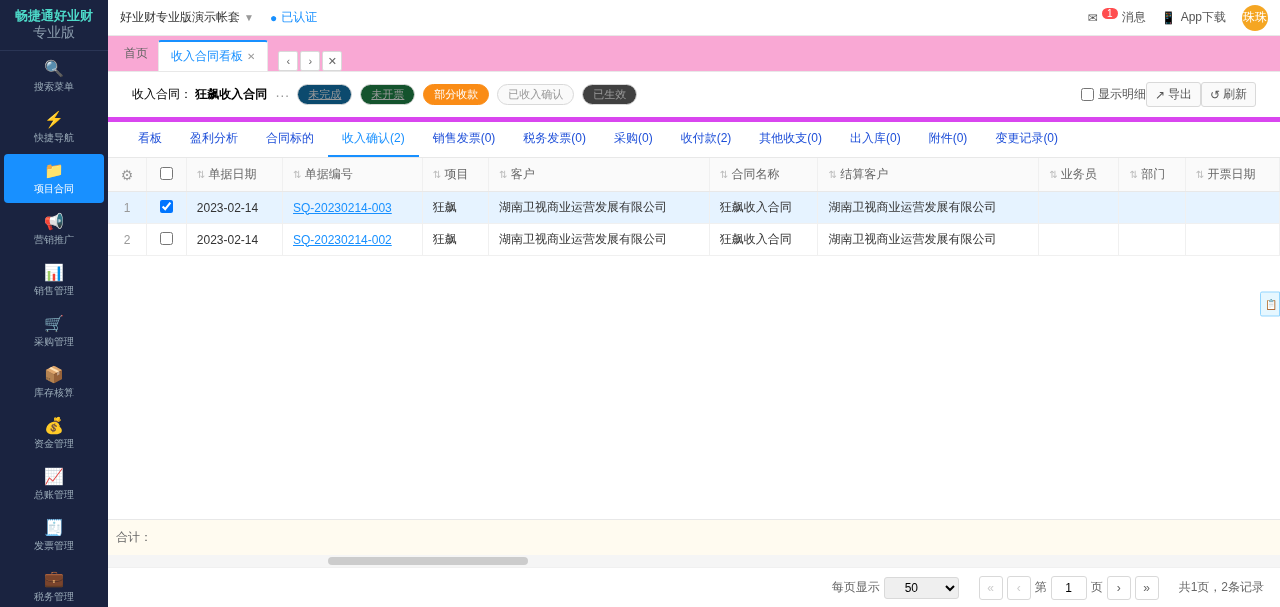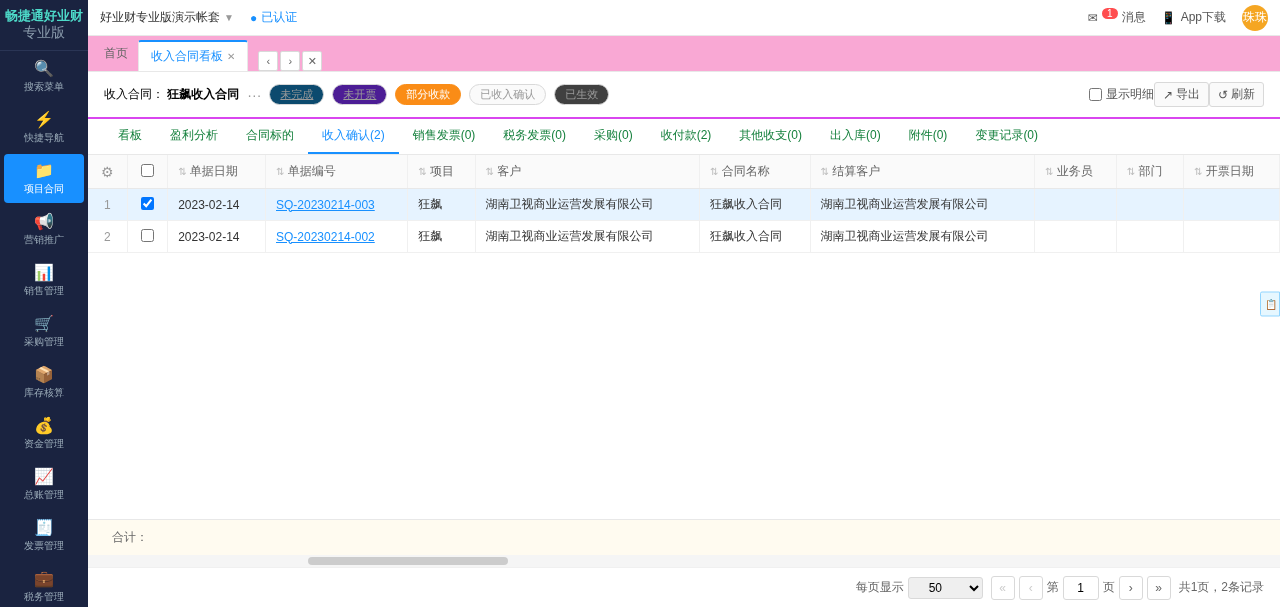--- a/index.html
+++ b/index.html
@@ -1,19 +1,19 @@
 <!DOCTYPE html>
 <html><head>
   <meta charset="utf-8">
   <style>
     * { box-sizing: border-box; margin: 0; padding: 0; font-family: 'Microsoft YaHei', Arial, sans-serif; font-size: 12px; }
     body { display: flex; height: 607px; overflow: hidden; background: #f0f2f5; }
 
     
-    .sidebar { width: 88px; background: #1a2340; display: flex; flex-direction: column; height: 100%; overflow: hidden; flex-shrink: 0; }
+    .sidebar { width: 108px; background: #1a2340; display: flex; flex-direction: column; height: 100%; overflow: hidden; flex-shrink: 0; }
     .sidebar-logo { padding: 8px 4px; text-align: center; border-bottom: 1px solid #2a3555; }
     .sidebar-logo-text { color: #4dd9c8; font-size: 13px; font-weight: bold; line-height: 1.2; }
     .sidebar-logo-sub { color: #8899aa; font-size: 14px; }
     .sidebar-item { display: flex; flex-direction: column; align-items: center; justify-content: center; padding: 7px 4px; color: #9aabb8; cursor: pointer; margin: 1px 4px; border-radius: 4px; }
     .sidebar-item.active { background: #1890ff; color: #fff; }
     .sidebar-item .icon { font-size: 16px; margin-bottom: 2px; }
     .sidebar-item .label { font-size: 10px; }
 
     
     .main { flex: 1; display: flex; flex-direction: column; overflow: hidden; }
@@ -33,61 +33,61 @@
     .tabbar { height: 36px; background: #f9a8d4; display: flex; align-items: flex-end; padding: 0 8px; border-bottom: 1px solid #e8e8e8; gap: 2px; }
     .tabbar-item { padding: 6px 12px; background: #fff; border: 1px solid #e8e8e8; border-bottom: none; border-radius: 3px 3px 0 0; cursor: pointer; font-size: 12px; color: #333; display: flex; align-items: center; gap: 4px; }
     .tabbar-item.active { background: #fff; color: #1890ff; border-top: 2px solid #1890ff; }
     .tabbar-item .close { color: #999; font-size: 10px; cursor: pointer; }
     .tabbar-breadcrumb { display: flex; align-items: center; gap: 4px; padding: 0 8px; color: #666; font-size: 12px; line-height: 36px; }
 
     
     .content { flex: 1; overflow: auto; background: #fff; padding: 0; display: flex; flex-direction: column; }
 
     
-    .contract-header { padding: 10px 16px; display: flex; align-items: center; gap: 8px; border-bottom: 2px solid #d946ef; }
+    .contract-header { padding: 10px 24px; display: flex; align-items: center; gap: 8px; border-bottom: 5px solid #d946ef; }
     .contract-more { color: #999; cursor: pointer; font-size: 14px; }
     .status-btn { padding: 2px 10px; border-radius: 12px; font-size: 11px; cursor: pointer; border: 1px solid; }
     .status-incomplete { color: #999; border-color: #d9d9d9; background: #0c4a6e; text-decoration: underline; }
-    .status-uninvoiced { color: #999; border-color: #d9d9d9; background: #4c1d95; text-decoration: underline; }
+    .status-uninvoiced { color: #999; border-color: #d9d9d9; background: #14532d; text-decoration: underline; }
     .status-partial { color: #fff; border-color: #fa8c16; background: #fa8c16; }
     .status-confirmed { color: #999; border-color: #d9d9d9; background: #fafafa; }
     .status-effective { color: #999; border-color: #d9d9d9; background: #404040; }
     .header-actions { margin-left: auto; display: flex; align-items: center; gap: 0; }
     .header-actions .action-btn { padding: 3px 8px; border: 1px solid #d9d9d9; border-radius: 3px; cursor: pointer; color: #555; font-size: 11px; display: flex; align-items: center; gap: 3px; background: #fafafa; }
     .show-detail-check { display: flex; align-items: center; gap: 4px; font-size: 11px; color: #555; }
 
     
     .subtabs { display: flex; padding: 0 16px; border-bottom: 1px solid #e8e8e8; background: #fff; }
-    .subtab { padding: 8px 14px; cursor: pointer; font-size: 12px; color: #15803d; border-bottom: 2px solid transparent; white-space: nowrap; }
+    .subtab { padding: 8px 14px; cursor: pointer; font-size: 12px; color: #1d4ed8; border-bottom: 2px solid transparent; white-space: nowrap; }
     .subtab.active { color: #1890ff; border-bottom-color: #1890ff; font-weight: 500; }
 
     
     .table-container { flex: 1; overflow: auto; }
     table { width: 100%; border-collapse: collapse; font-size: 12px; }
     thead tr { background: #fafafa; }
     thead th { padding: 8px 10px; text-align: left; color: #666; font-weight: normal; border-bottom: 1px solid #e8e8e8; white-space: nowrap; border-right: 1px solid #f0f0f0; position: sticky; top: 0; background: #fafafa; z-index: 1; }
     thead th .sort { color: #bbb; font-size: 10px; cursor: pointer; }
     tbody tr { border-bottom: 1px solid #f0f0f0; }
     tbody tr.selected { background: #e6f3ff; }
     tbody td { padding: 7px 10px; color: #333; border-right: 1px solid #f0f0f0; white-space: nowrap; }
     tbody td.link { color: #1890ff; cursor: pointer; text-decoration: underline; }
     .row-num { color: #999; text-align: center; }
     .gear-col { text-align: center; }
     .gear-icon { color: #999; cursor: pointer; font-size: 14px; }
 
     
-    .table-footer { background: #fffbf0; border-top: 1px solid #e8e8e8; padding: 6px 24px; display: flex; align-items: center; gap: 8px; color: #666; font-size: 12px; min-height: 36px; }
+    .table-footer { background: #fffbf0; border-top: 1px solid #e8e8e8; padding: 6px 8px; display: flex; align-items: center; gap: 8px; color: #666; font-size: 12px; min-height: 36px; }
     .table-footer .total-label { font-weight: 500; }
 
     
     .scrollbar-row { height: 12px; background: #f5f5f5; position: relative; overflow: hidden; }
     .scrollbar-thumb { height: 8px; width: 200px; background: #ccc; border-radius: 4px; position: absolute; top: 2px; left: 220px; }
 
     
-    .pagination { height: 40px; background: #fff; border-top: 1px solid #f0f0f0; display: flex; align-items: center; justify-content: flex-end; padding: 0 16px; gap: 8px; color: #666; font-size: 12px; }
+    .pagination { height: 40px; background: #fff; border-top: 1px solid #f0f0f0; display: flex; align-items: center; justify-content: flex-end; padding: 0 16px; gap: 20px; color: #666; font-size: 12px; }
     .page-size { display: flex; align-items: center; gap: 4px; }
     .page-size select { border: 1px solid #d9d9d9; border-radius: 3px; padding: 2px 16px; font-size: 12px; cursor: pointer; }
     .page-nav { display: flex; align-items: center; gap: 4px; }
     .page-btn { width: 24px; height: 24px; border: 1px solid #d9d9d9; border-radius: 3px; display: flex; align-items: center; justify-content: center; cursor: pointer; color: #666; background: #fff; }
     .page-btn.disabled { color: #ccc; cursor: not-allowed; }
     .page-input { width: 36px; height: 24px; border: 1px solid #d9d9d9; border-radius: 3px; text-align: center; font-size: 12px; }
 
     
     .right-float { position: fixed; right: 0; top: 50%; transform: translateY(-50%); display: flex; flex-direction: column; gap: 2px; }
     .float-btn { width: 20px; padding: 6px 4px; background: #e6f7ff; border: 1px solid #91d5ff; cursor: pointer; color: #1890ff; font-size: 10px; text-align: center; border-radius: 2px 0 0 2px; }

